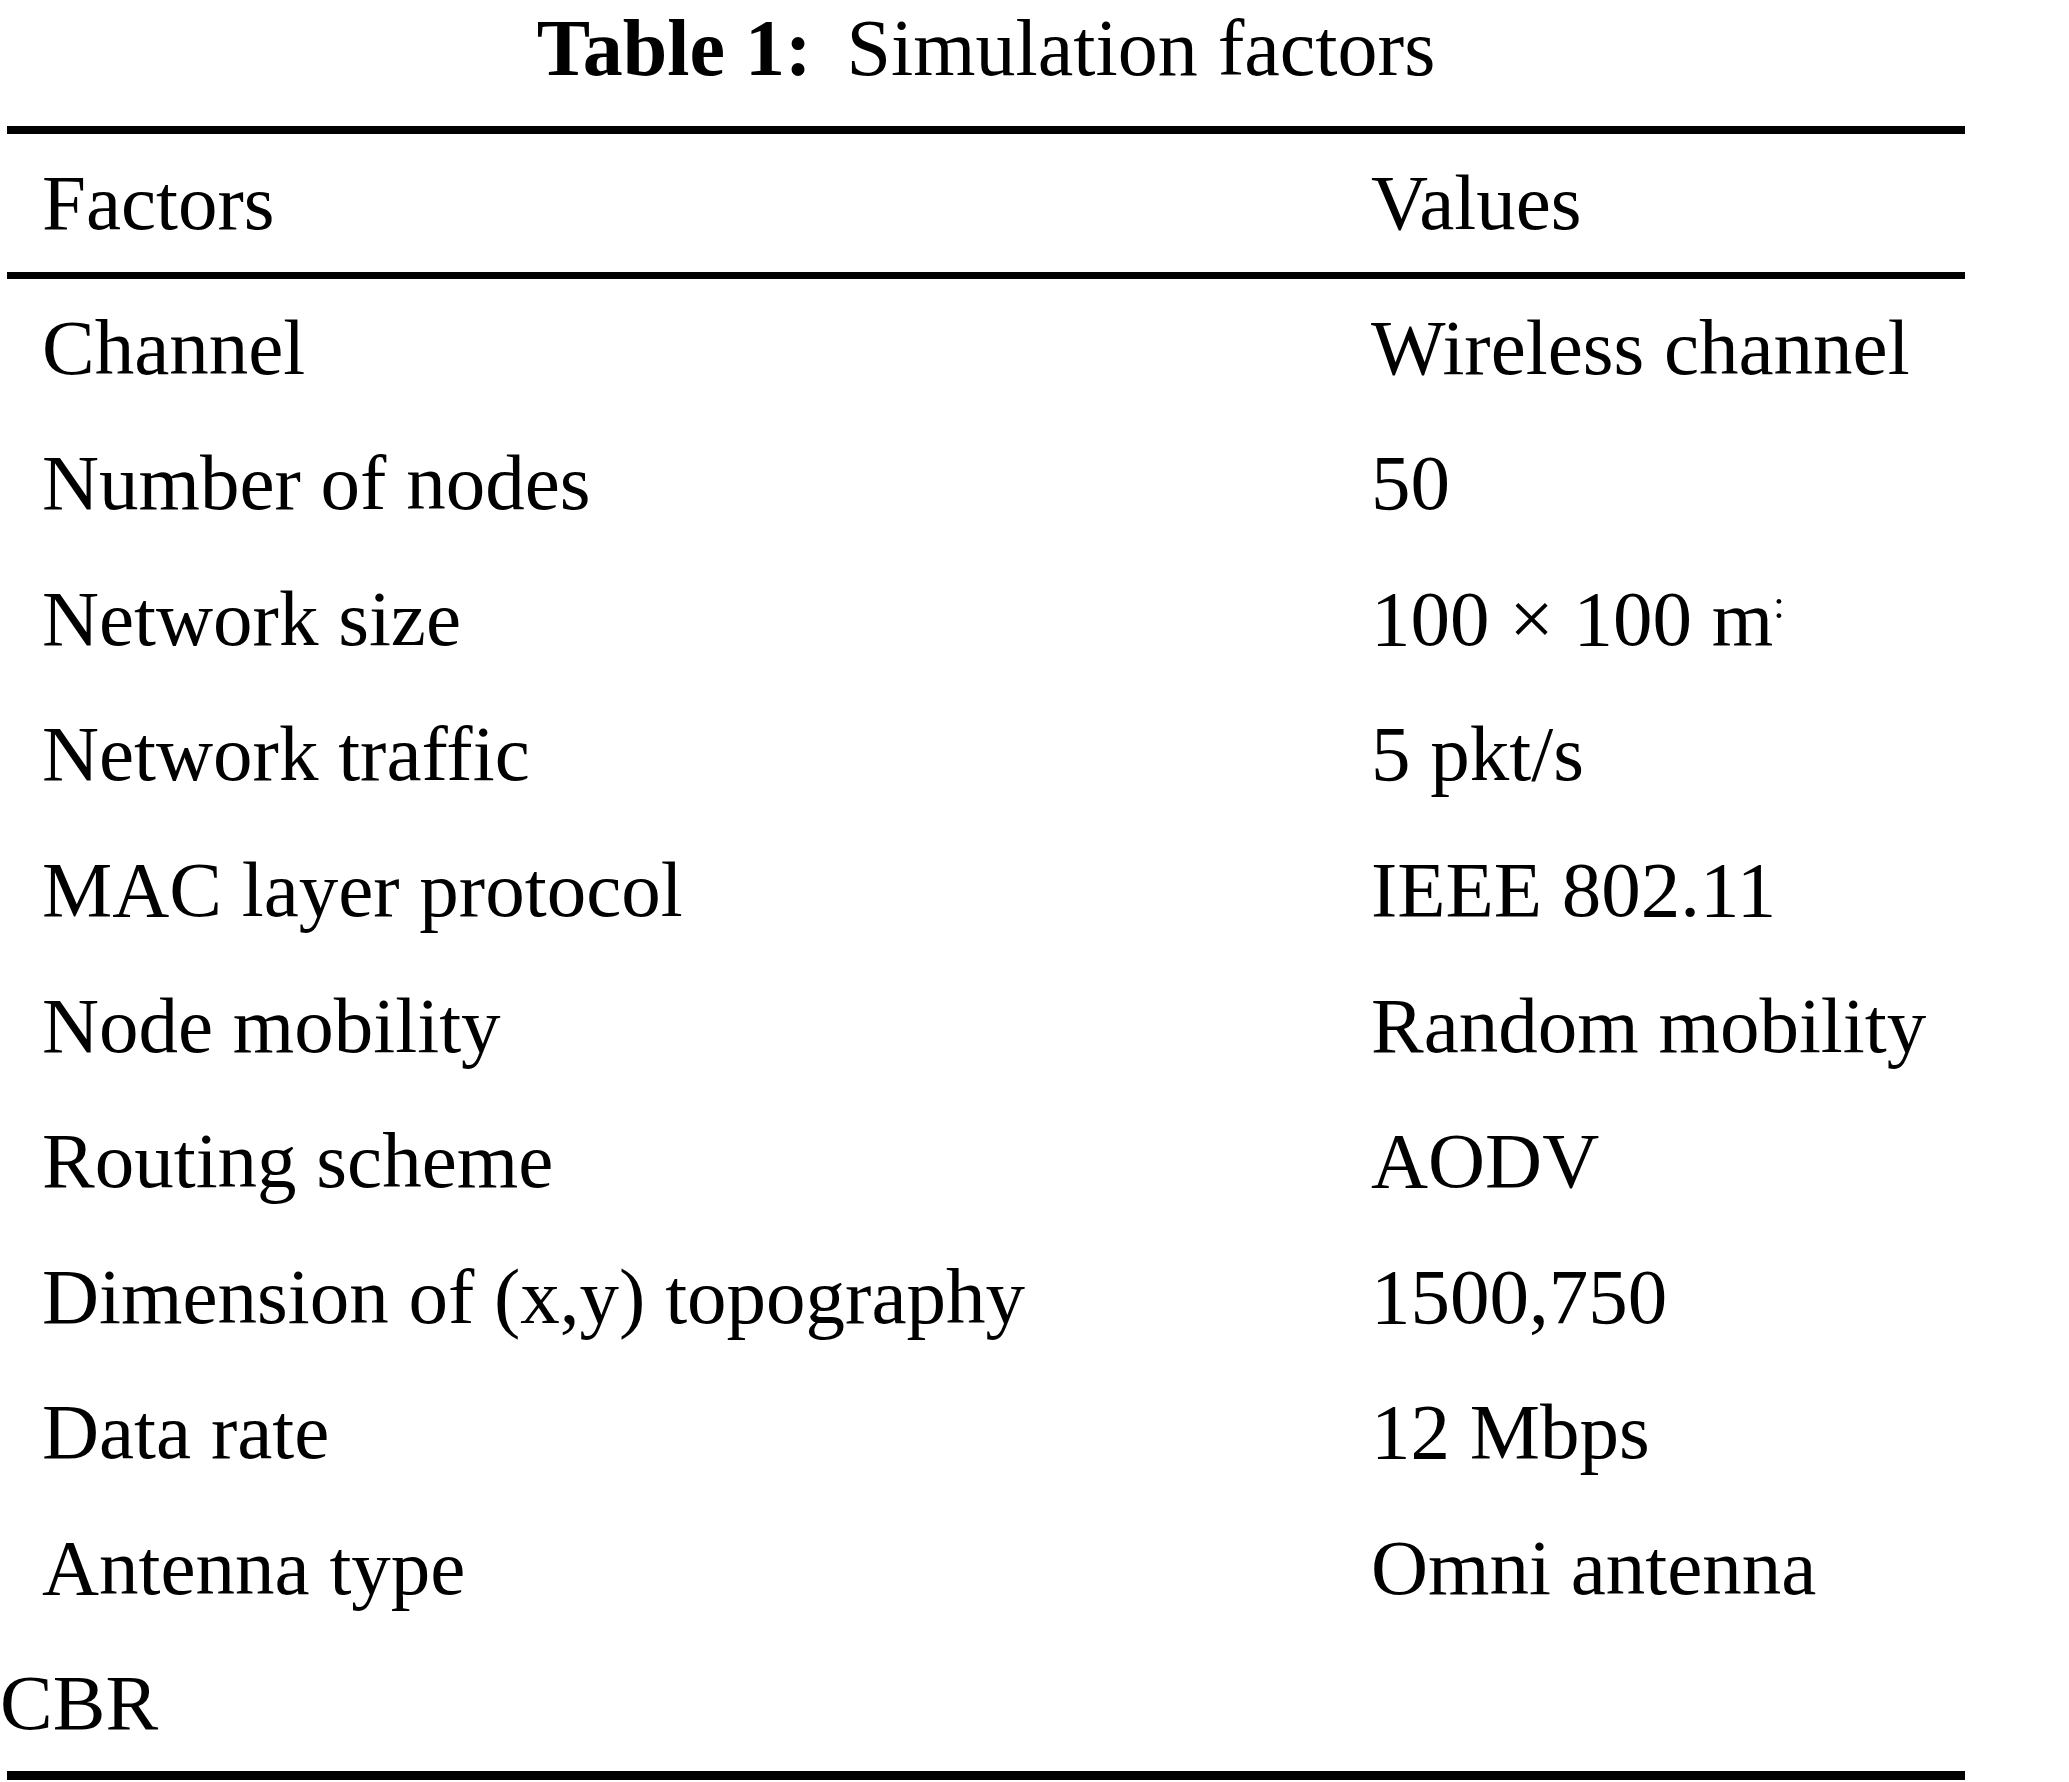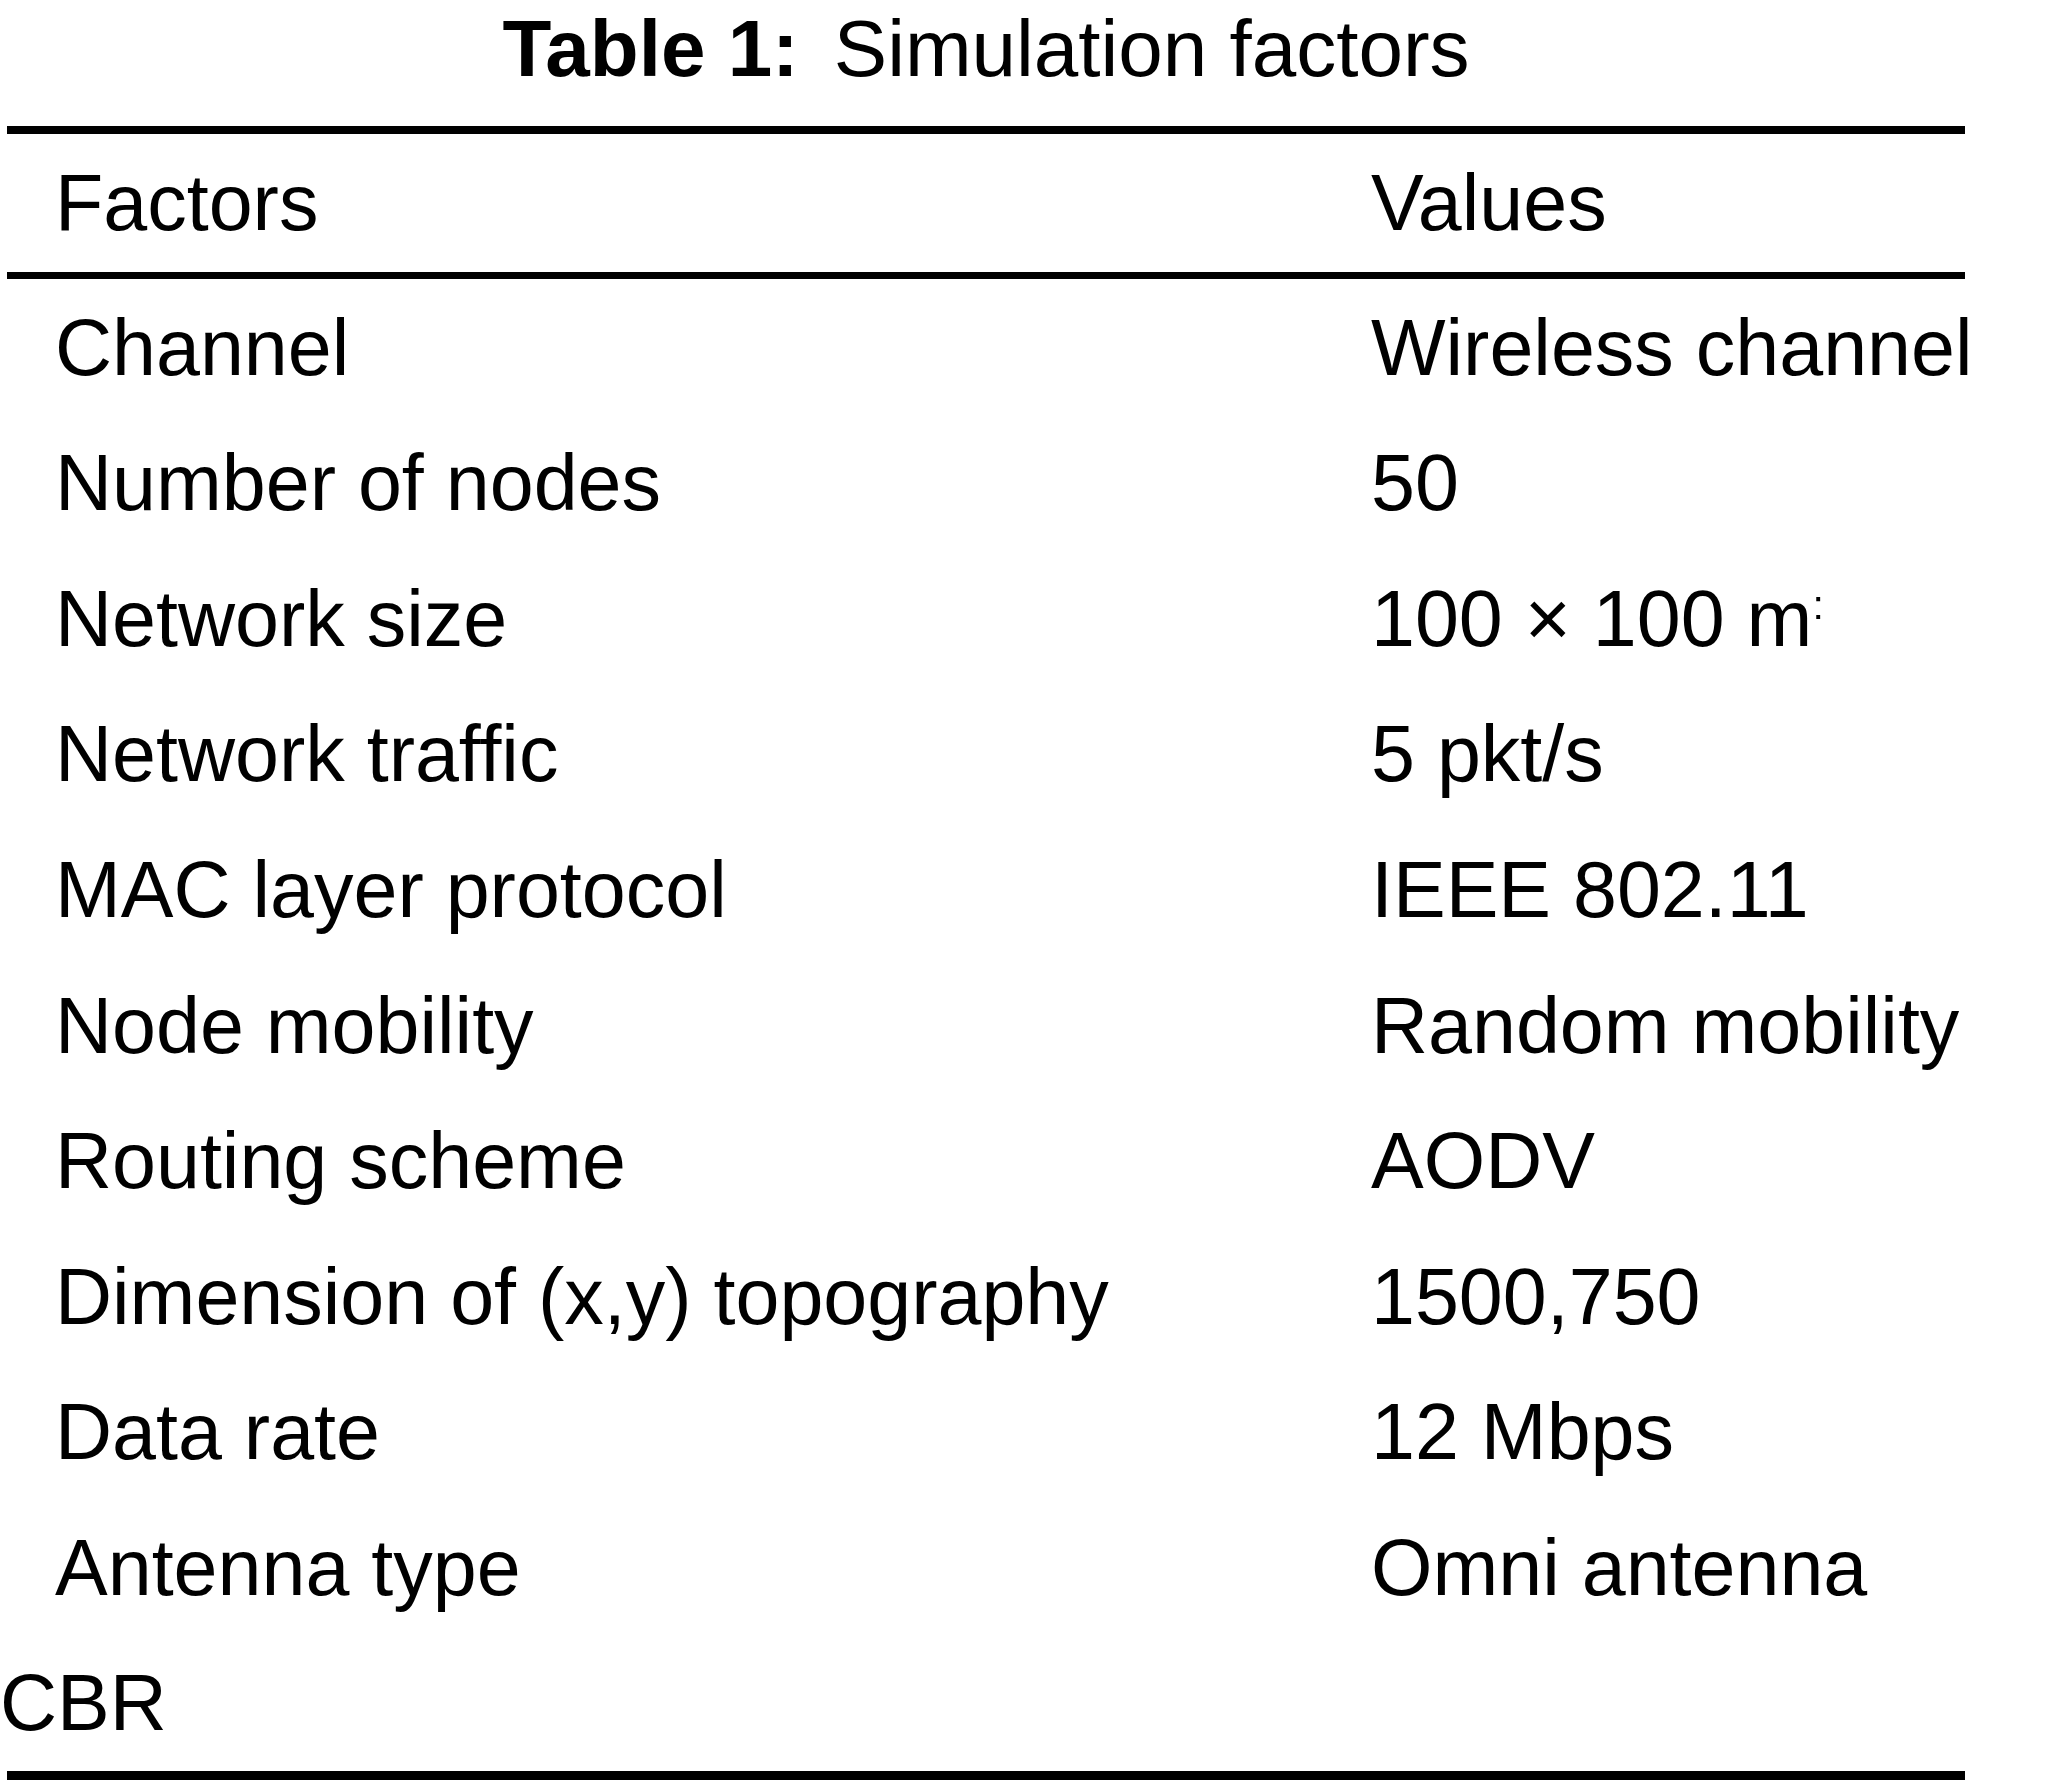--- a/index.html
+++ b/index.html
@@ -2,21 +2,21 @@
 <html style="font-size:14.6px"><head>
 <meta charset="utf-8">
 <style>
   html, body { margin: 0; padding: 0; }
   .page {
     position: relative;
     width: 1972px;
     height: 1783px;
     background: #ffffff;
     color: #000000;
-    font-family: Liberation Sans, sans-serif;
+    font-family: Liberation Serif, serif;
     overflow: hidden;
   }
   .caption {
     position: absolute;
     top: 0; left: 0;
     width: 100%; height: 97px;
     display: flex;
     align-items: center;
     justify-content: center;
     font-size: 80px;
@@ -48,21 +48,21 @@
     flex-direction: column;
   }
   .data-row {
     flex: 1;
     display: grid;
     grid-template-columns: 1371px 1fr;
     align-items: center;
     font-size: 79px;
     white-space: nowrap;
   }
-  .factor-cell { padding-left: 55px; }
+  .factor-cell { padding-left: 42px; }
   .value-cell  { padding-right: 4px; }
   .value-cell sup {
     font-size: 52%;
     vertical-align: super;
     line-height: 0;
   }
 </style>
 </head>
 <body>
 

